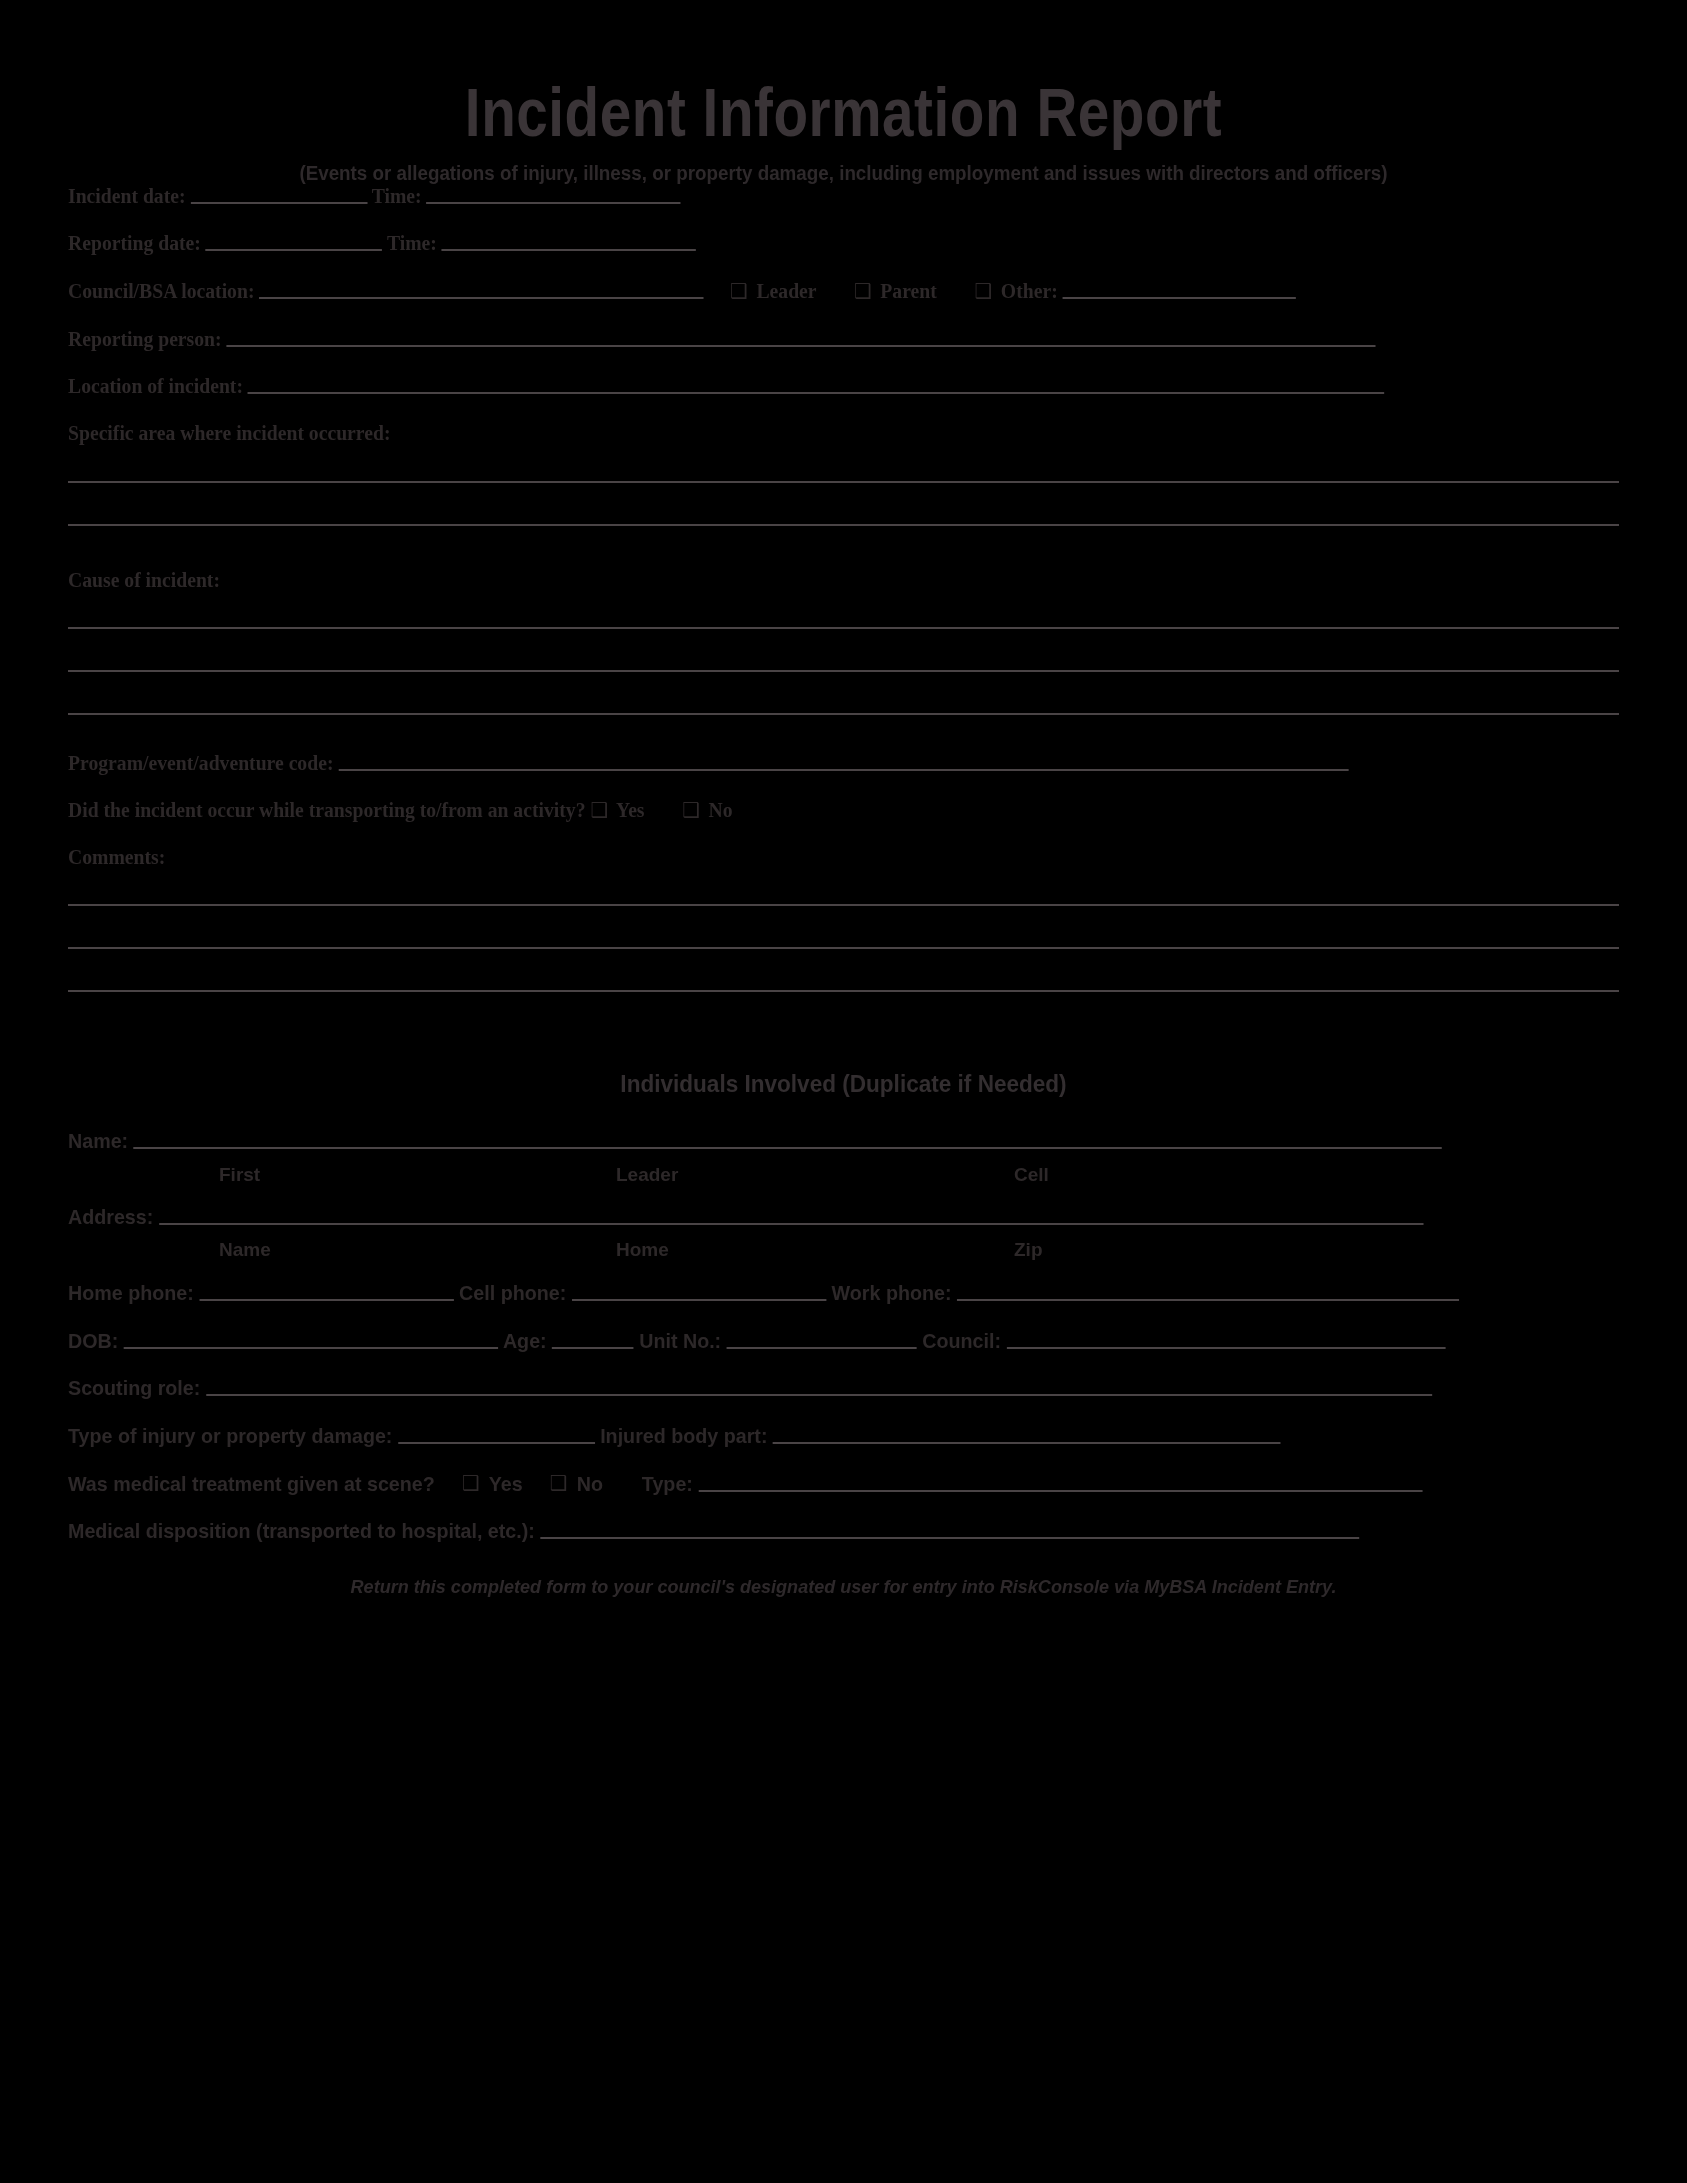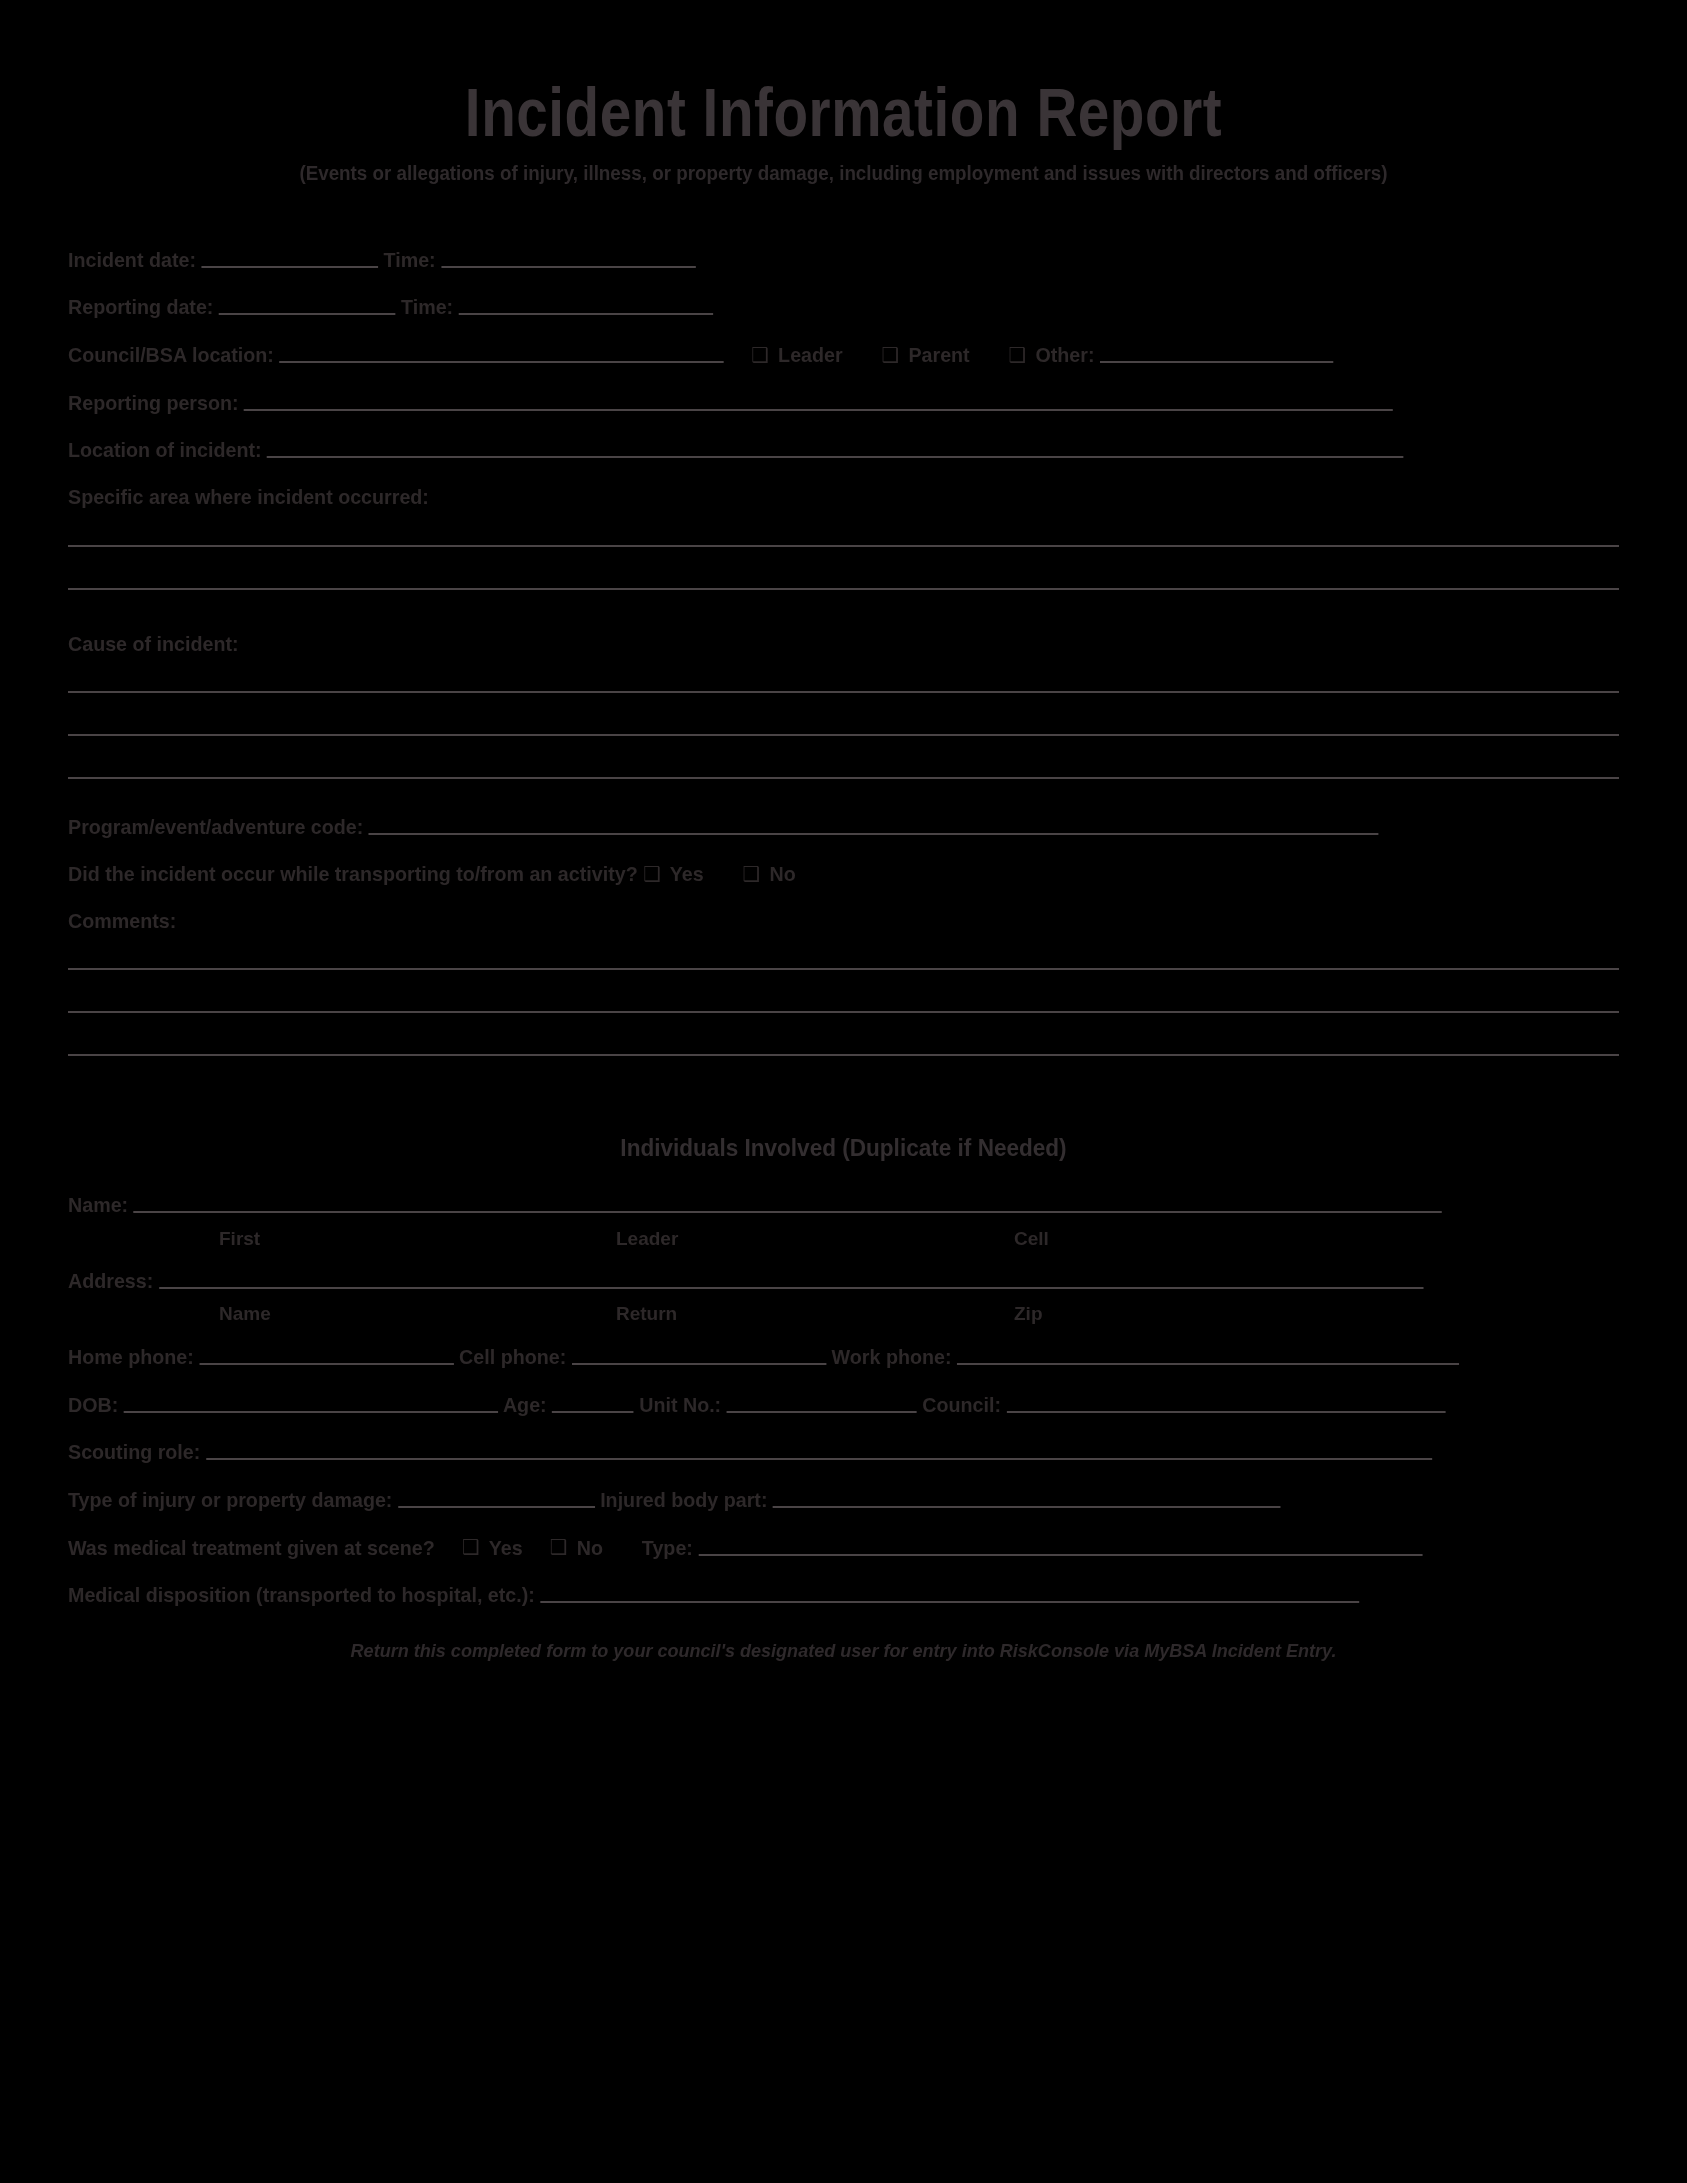--- a/index.html
+++ b/index.html
@@ -44,21 +44,21 @@
     font-weight: bold;
     color: #2e292b;
     margin: 14.6px 0 0 0;
     transform: scaleX(0.94);
     transform-origin: center top;
     white-space: nowrap;
   }
 
   
   .form-body {
-    margin-top: 64px;
+    font-family: Liberation Serif, serif;
   }
   .row {
     font-size: 20.5px;
     font-weight: bold;
     color: #2d2829;
     line-height: 1.0;
     white-space: nowrap;
     margin-bottom: 26.5px;
     display: block;
     transform: scaleX(0.96);
@@ -254,21 +254,21 @@
       <span class="sl-2">Leader</span>
       <span class="sl-3">Cell</span>
     </div>
 
     <div class="row tight">
       <span class="lbl">Address:</span>
       <span class="fill w-addr"></span>
     </div>
     <div class="sublabels">
       <span class="sl-1">Name</span>
-      <span class="sl-2">Return</span>
+      <span class="sl-2">Home</span>
       <span class="sl-3">Zip</span>
     </div>
 
     <div class="row">
       <span class="lbl">Home phone:</span>
       <span class="fill w-phone"></span>
       <span class="lbl">Cell phone:</span>
       <span class="fill w-phone"></span>
       <span class="lbl">Work phone:</span>
       <span class="fill w-phone3"></span>

